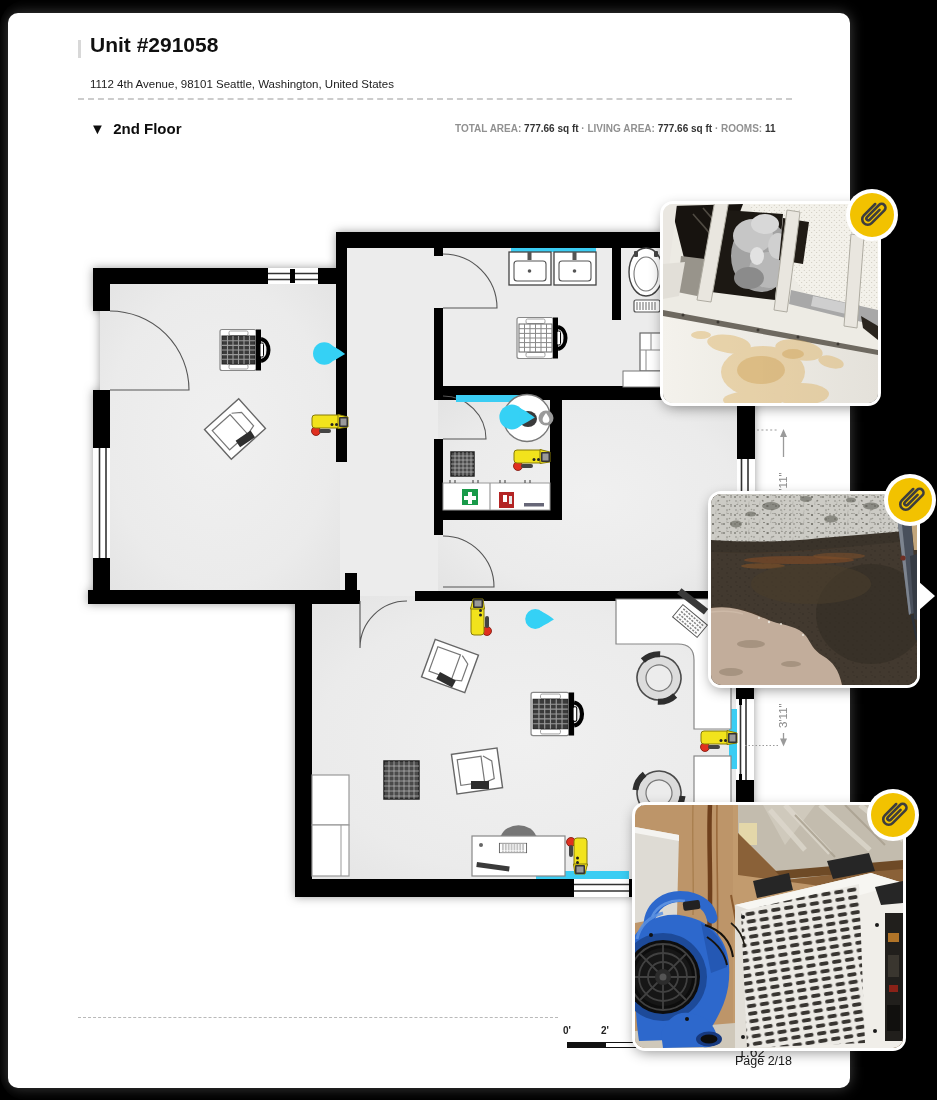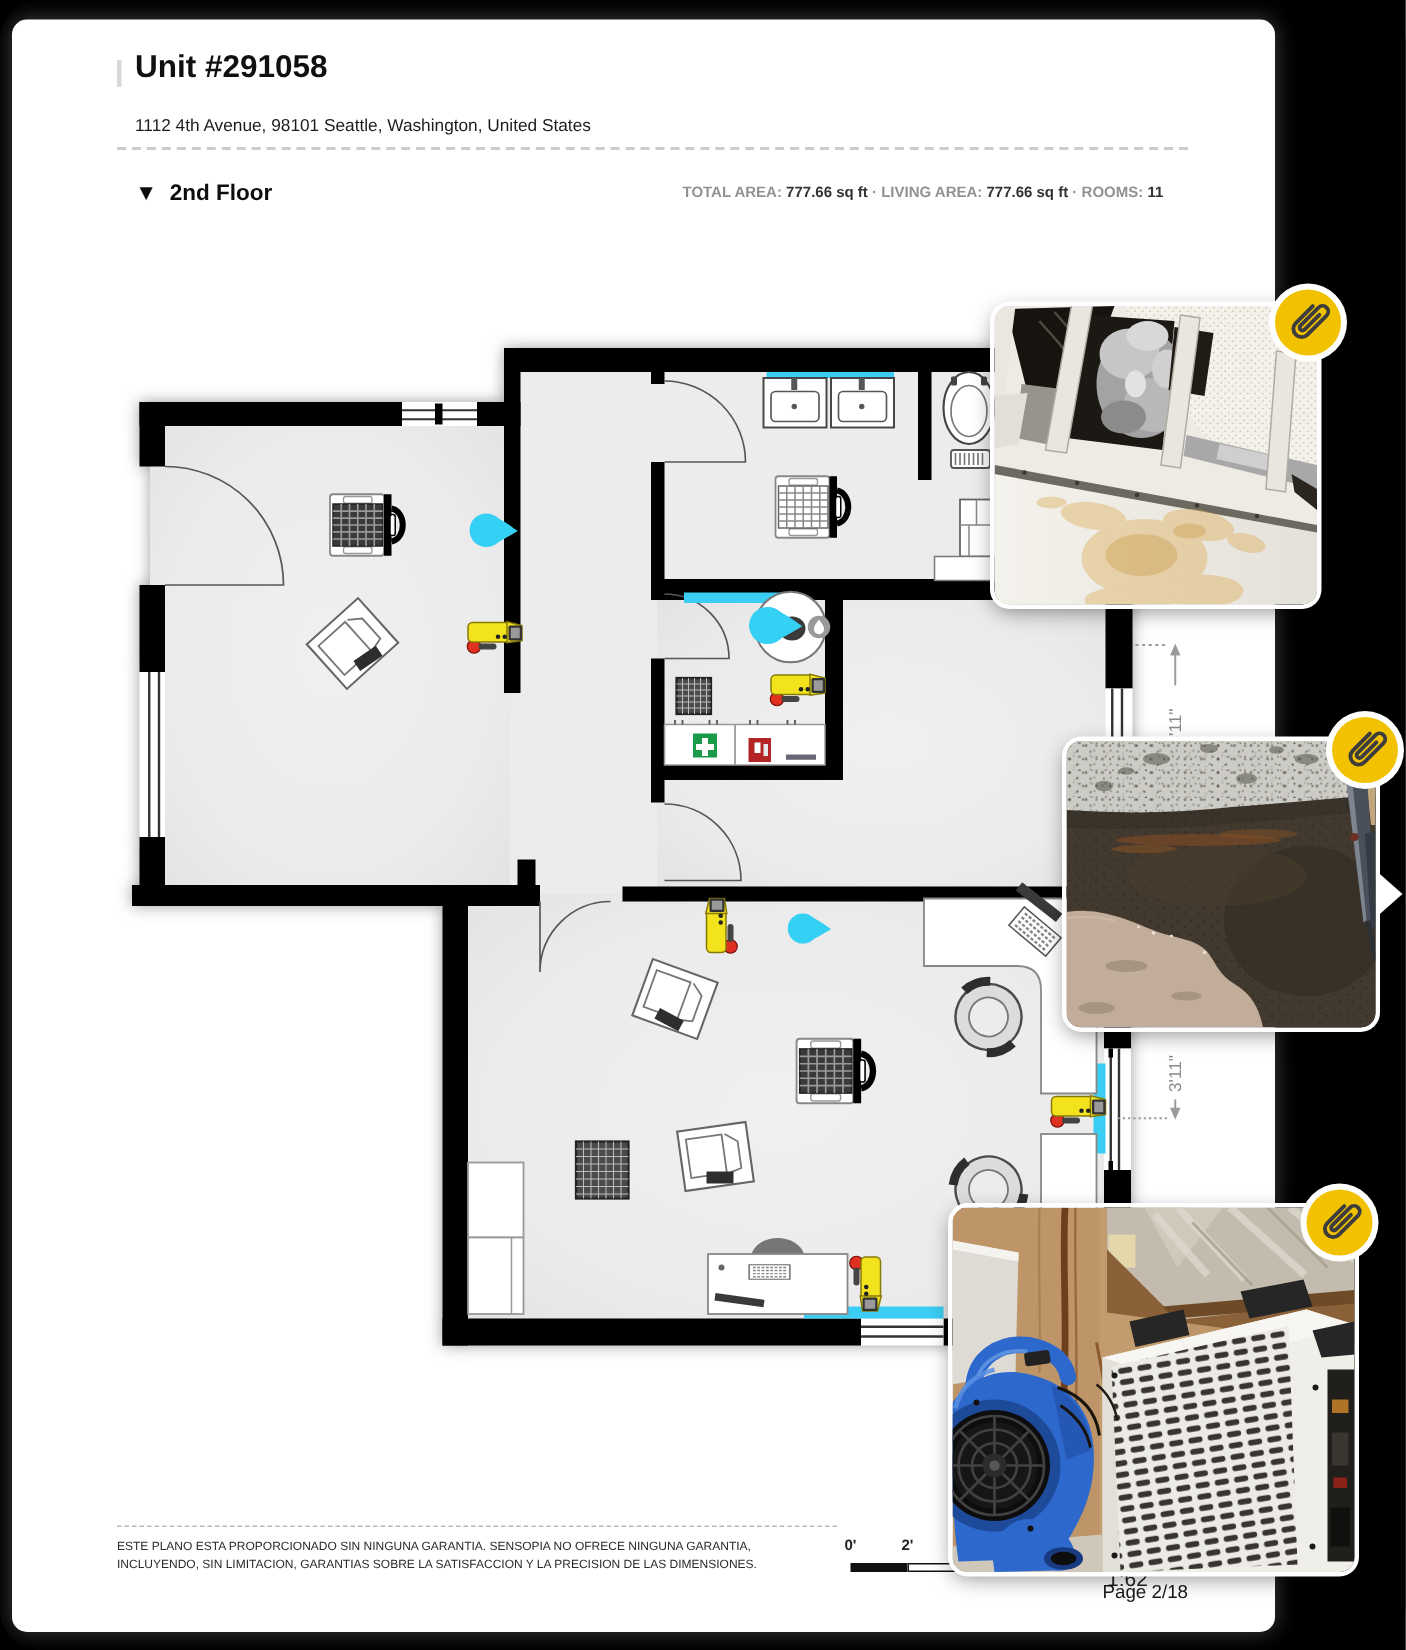--- a/index.html
+++ b/index.html
@@ -359,21 +359,20 @@
     <path d="M745 745.5 H779" stroke="#9a9a9a" stroke-width="1.2" stroke-dasharray="1.5 2" fill="none"></path>
     <path d="M783.5 733 V741" stroke="#9a9a9a" stroke-width="1.3" fill="none"></path>
     <path d="M783.5 746.5 l-3.5 -8 h7 Z" fill="#9a9a9a"></path>
     <text x="787" y="728" font-size="11.5" fill="#8a8a8a" transform="rotate(-90 787 728)" font-family="Liberation Sans, sans-serif">3'11"</text>
   </g>
 
 </svg>
 
   <div class="abs foot-dash"></div>
 
-  <div class="abs foot-txt">ESTE PLANO ESTA PROPORCIONADO SIN NINGUNA GARANTIA. SENSOPIA NO OFRECE NINGUNA GARANTIA,<br>INCLUYENDO, SIN LIMITACION, GARANTIAS SOBRE LA SATISFACCION Y LA PRECISION DE LAS DIMENSIONES.</div>
 
   <div class="abs scale0">0'</div>
 
   <div class="abs scale2">2'</div>
 
   <div class="abs" style="left:567px;top:1042px;width:74px;height:7px;">
     <div style="position:absolute;left:0;top:0;width:38px;height:6px;background:#111;"></div>
     <div style="position:absolute;left:38px;top:0;width:36px;height:6px;background:#fff;border:1px solid #111;"></div>
   </div>
 

